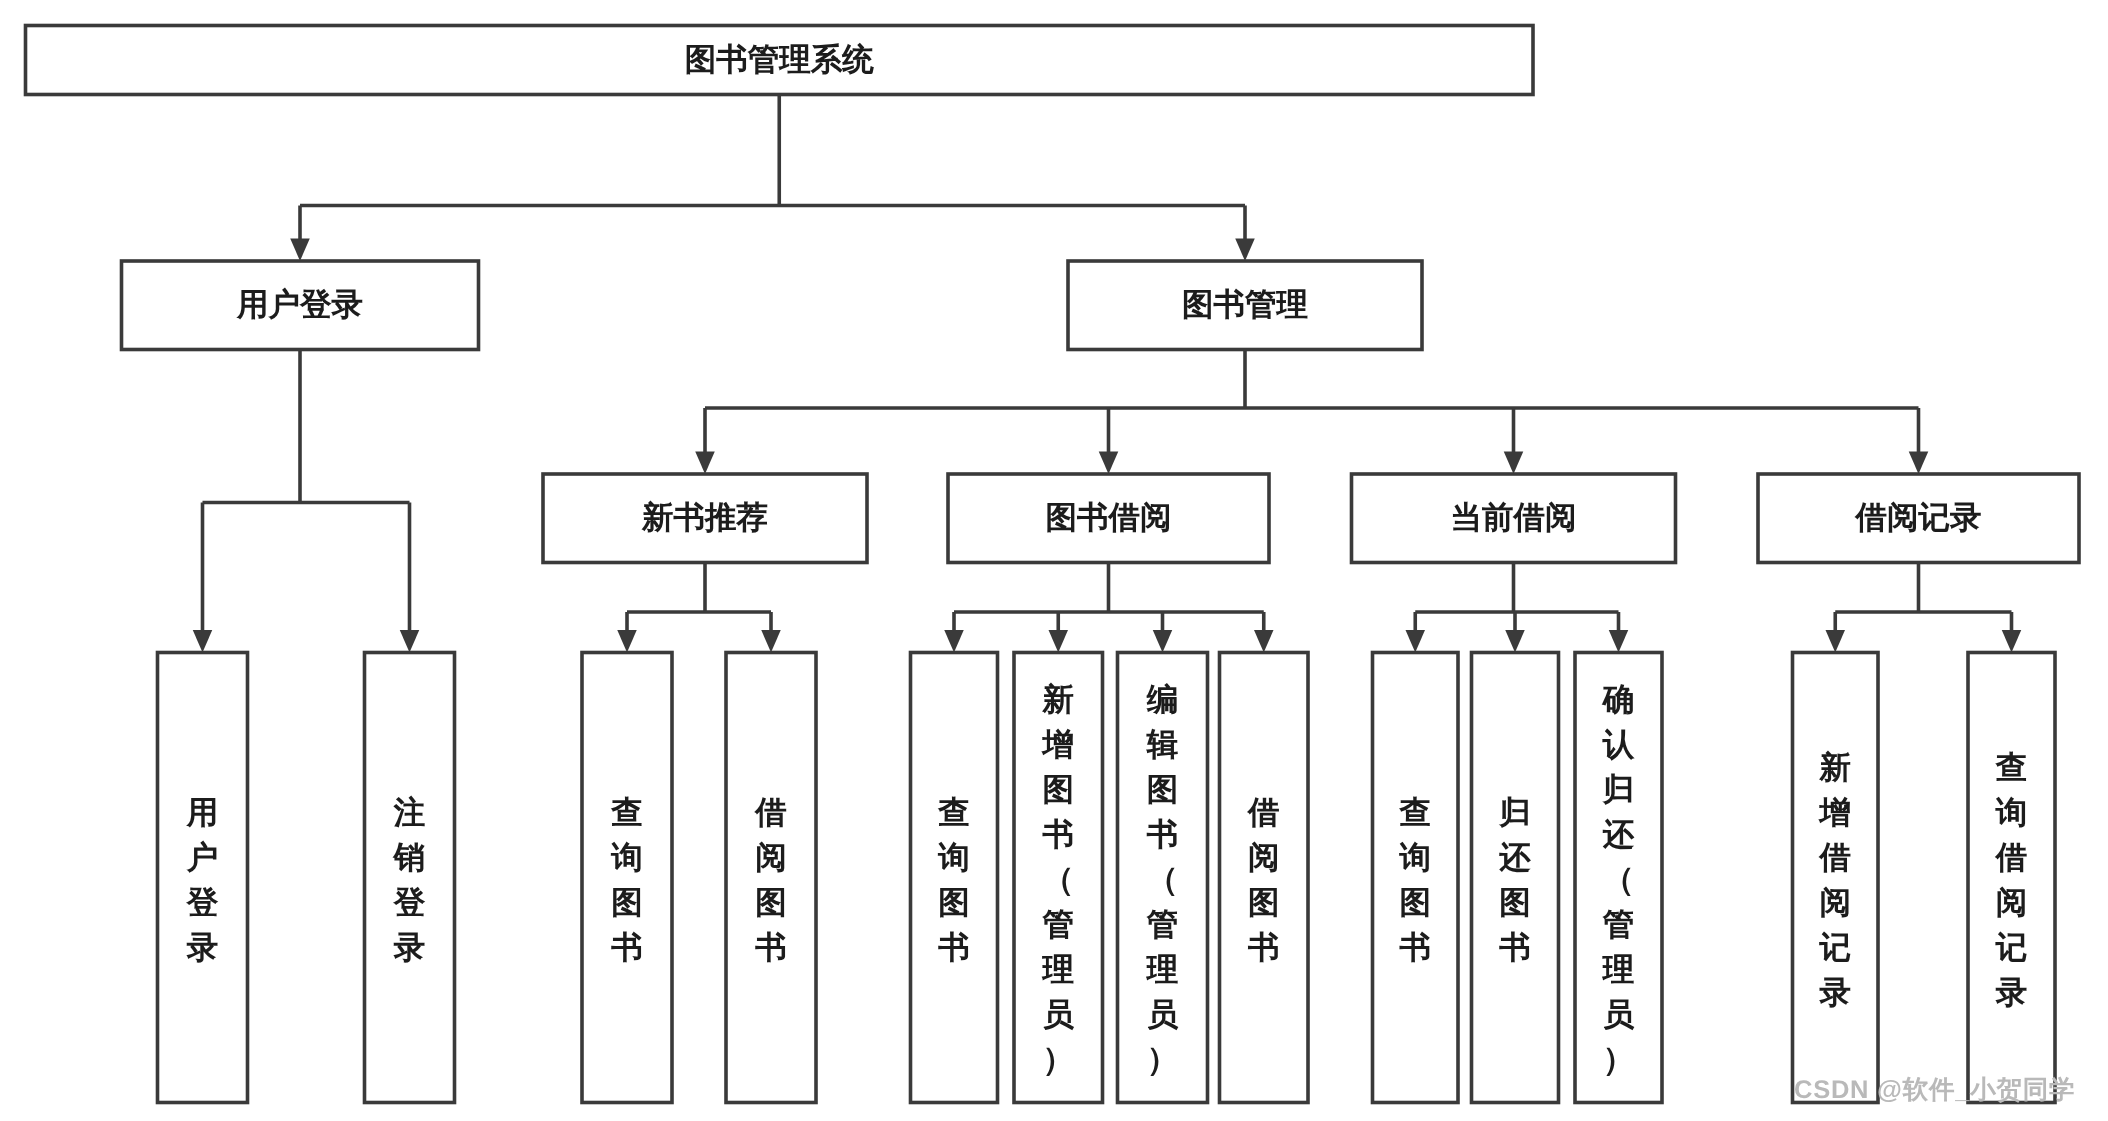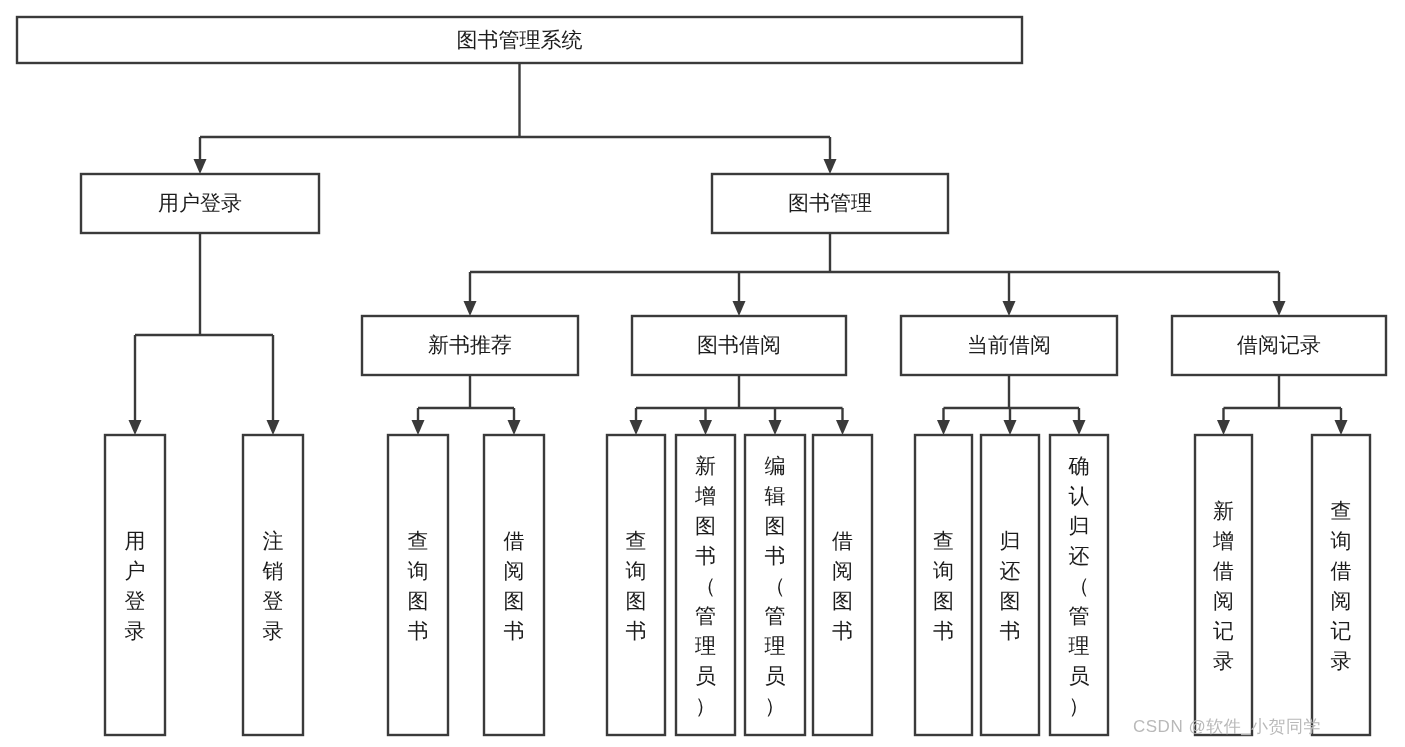--- a/index.html
+++ b/index.html
@@ -13,20 +13,21 @@
     height: 747px;
     font-family: "Liberation Sans", "DejaVu Sans", sans-serif;
     overflow: hidden;
     position: relative;
   }
   #diagram-root {
     position: relative;
     width: 1405px;
     height: 747px;
     background: #ffffff;
+    font-weight: bold;
   }
   svg#tree-canvas {
     position: absolute;
     top: 0;
     left: 0;
     width: 1405px;
     height: 747px;
     display: block;
   }
   .node-box {
@@ -222,14 +223,14 @@
           <rect class="node-box" x="1195" y="435" width="57" height="300"></rect>
           <text class="node-label-v" x="1223.5" y="518.4"><tspan x="1223.5" dy="0">新</tspan><tspan x="1223.5" dy="30">增</tspan><tspan x="1223.5" dy="30">借</tspan><tspan x="1223.5" dy="30">阅</tspan><tspan x="1223.5" dy="30">记</tspan><tspan x="1223.5" dy="30">录</tspan></text>
         </g>
         <g>
           <rect class="node-box" x="1312" y="435" width="58" height="300"></rect>
           <text class="node-label-v" x="1341" y="518.4"><tspan x="1341" dy="0">查</tspan><tspan x="1341" dy="30">询</tspan><tspan x="1341" dy="30">借</tspan><tspan x="1341" dy="30">阅</tspan><tspan x="1341" dy="30">记</tspan><tspan x="1341" dy="30">录</tspan></text>
         </g>
       </g>
   </svg>
 
-  <div class="watermark-text" style="left: 1133px; top: 715px; color: rgb(185, 185, 185);">CSDN @软件_小贺同学</div>
+  <div class="watermark-text" style="left: 1196px; top: 715px; color: rgb(185, 185, 185);">CSDN @软件_小贺同学</div>
 </div>
 
 </body></html>

